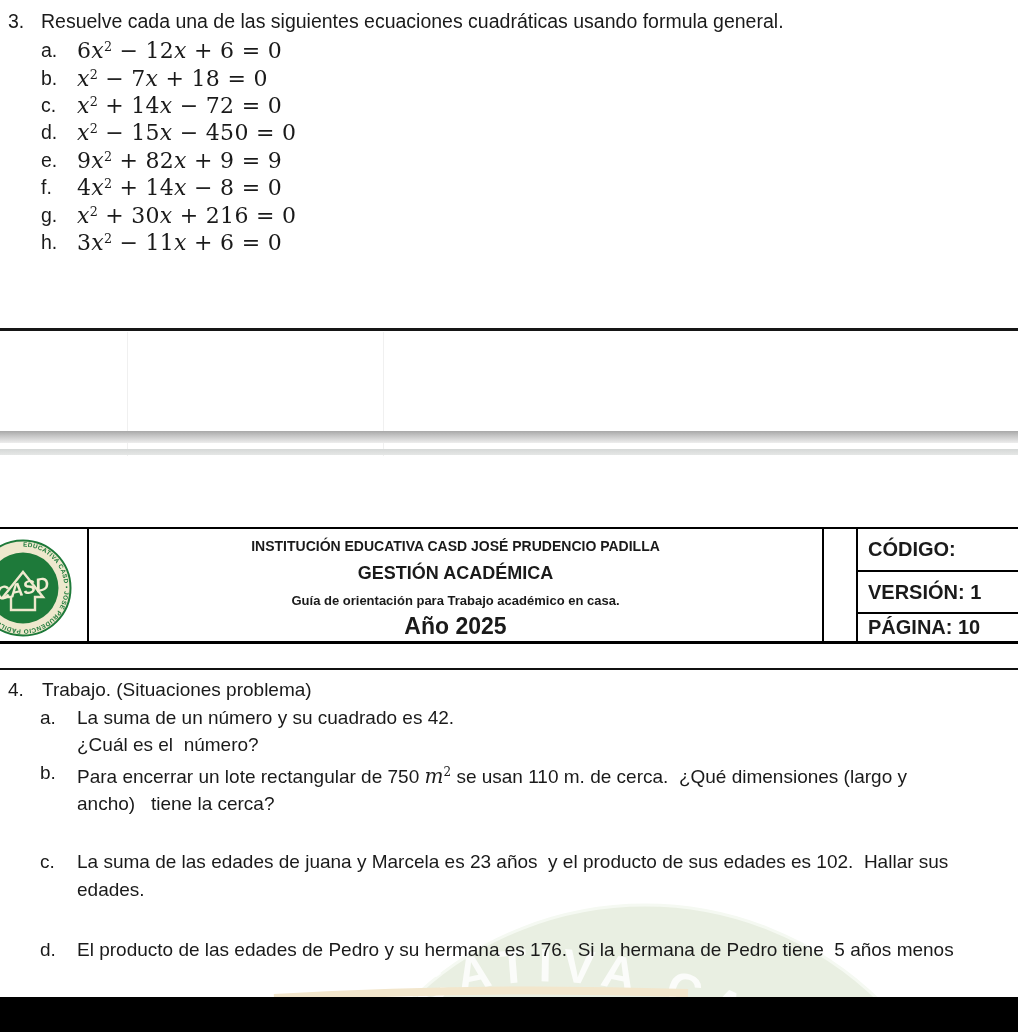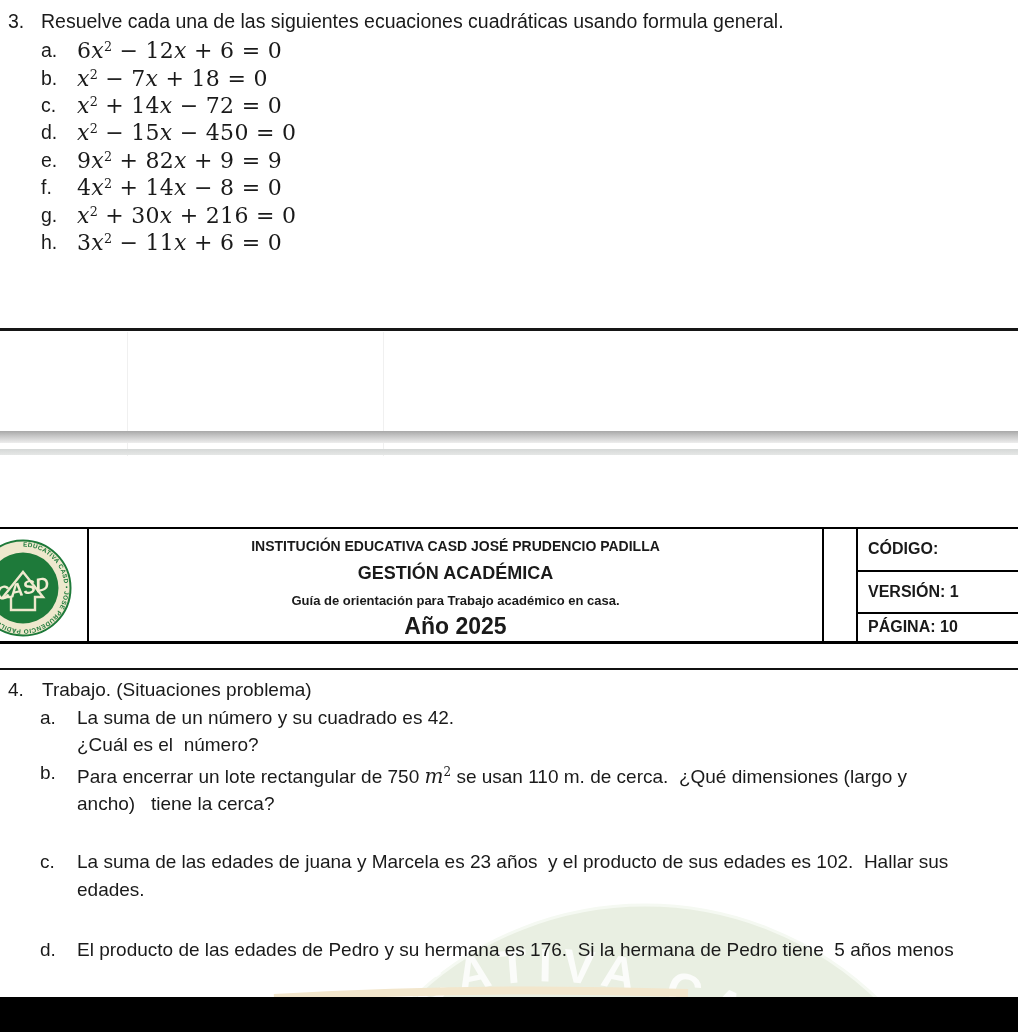--- a/index.html
+++ b/index.html
@@ -31,21 +31,21 @@
             border-top:2px solid #000; border-bottom:3px solid #000; background:#fff; }
   .vline { position:absolute; top:0; bottom:0; width:2px; background:#000; }
   .v1 { left:87px; } .v2 { left:822px; } .v3 { left:856px; }
   .rsep { position:absolute; left:858px; right:0; height:2px; background:#000; }
   .rsep1 { top:41px; } .rsep2 { top:83px; }
   .tcell { position:absolute; left:89px; top:0; width:733px; height:112px; text-align:center; font-weight:bold; }
   .tl1 { margin-top:7px;  font-size:14px; line-height:20px; }
   .tl2 { margin-top:7px;  font-size:18px; line-height:20px; }
   .tl3 { margin-top:8px;  font-size:13px; line-height:19px; }
   .tl4 { margin-top:7px;  font-size:23px; line-height:19px; }
-  .rcell { position:absolute; left:868px; width:145px; font-weight:bold; font-size:16px; line-height:18px; }
+  .rcell { position:absolute; left:868px; width:145px; font-weight:bold; font-size:20px; line-height:18px; }
   .rc1 { top:11px; } .rc2 { top:54px; } .rc3 { top:89px; }
   .logo { position:absolute; left:-26px; top:539px; width:98px; height:98px; z-index:4; }
   .hr2 { position:absolute; top:668px; left:0; width:1018px; height:2px; background:#111; }
   
   .sec4 { position:absolute; left:8px; top:676px; width:1006px; z-index:2;
           font-size:19px; line-height:27.5px; }
   .s4-title { display:flex; white-space:pre-wrap; }
   .s4-num { width:34px; flex:0 0 34px; }
   .prob { display:flex; margin-left:32px; }
   .p-label { width:37px; flex:0 0 37px; }

